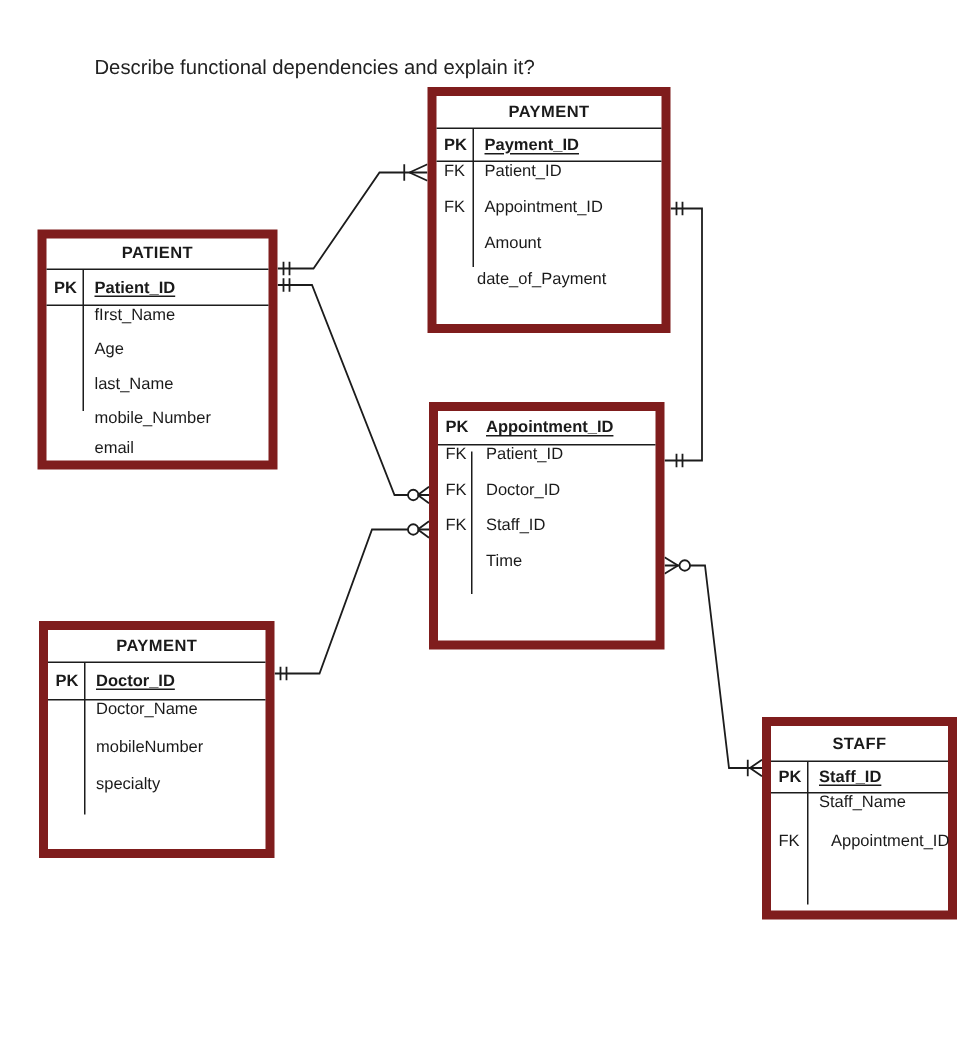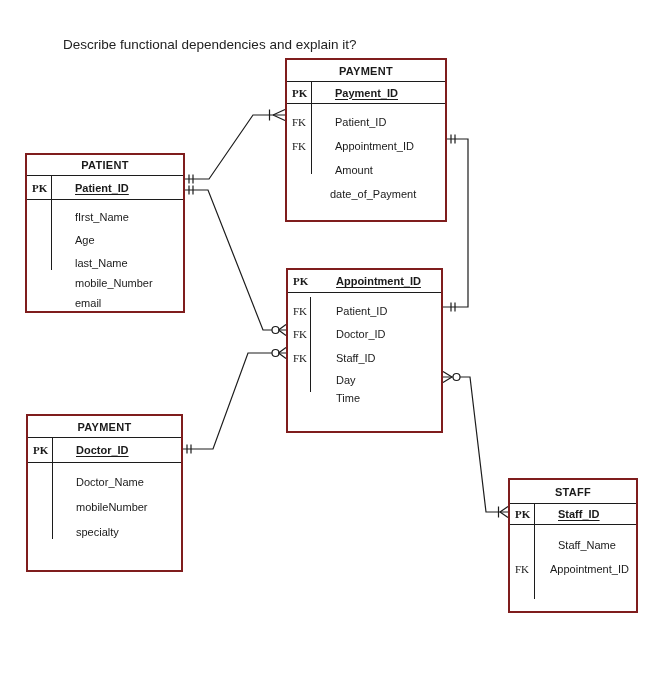--- a/index.html
+++ b/index.html
@@ -16,41 +16,41 @@
     position:absolute; left:63px; top:37px;
     font-size:13.5px; color:#222;
   }
   svg.connectors { position:absolute; left:0; top:0; }
   svg.connectors path, svg.connectors line { stroke:#1c1c1c; stroke-width:1.2; fill:none; }
   svg.connectors circle { stroke:#1c1c1c; stroke-width:1.2; fill:#ffffff; }
 
   .etable {
     position:absolute;
     background:#ffffff;
-    border:2px solid #7f1d1d;
+    border:6px solid #7f1d1d;
     box-sizing:border-box;
   }
   .thead {
     display:flex; align-items:center; justify-content:center;
     border-bottom:1px solid #1c1c1c;
     font-weight:bold; font-size:11px; letter-spacing:.3px;
     box-sizing:border-box;
   }
   .pkrow {
     display:flex; align-items:center;
     border-bottom:1px solid #1c1c1c;
     box-sizing:border-box;
   }
-  .frow { display:flex; align-items:flex-end; box-sizing:border-box; }
+  .frow { display:flex; align-items:flex-start; box-sizing:border-box; }
   .key {
     flex:0 0 24px; width:24px; padding-left:5px;
-    font-size:11px; box-sizing:border-box; white-space:nowrap;font-family:Liberation Serif, serif;
+    font-size:11px; box-sizing:border-box; white-space:nowrap;
   }
   .key.pk { font-weight:bold; }
-  .fname { font-size:11px; padding-left:24px; white-space:nowrap; }
+  .fname { font-size:11px; padding-left:8px; white-space:nowrap; }
   .fname.pkname { font-weight:bold; text-decoration:underline; text-underline-offset:2px; }
   .fname.shift-left { margin-left:-5px; }
   .fname.indent { padding-left:16px; }
   .colsep {
     position:absolute; width:0;
     border-left:1px solid #1c1c1c;
   }
 </style>
 </head>
 <body>
@@ -161,24 +161,20 @@
       <span class="fname">Patient_ID</span>
     </div>
     <div class="frow" style="height:23px">
       <span class="key">FK</span>
       <span class="fname">Doctor_ID</span>
     </div>
     <div class="frow" style="height:24px">
       <span class="key">FK</span>
       <span class="fname">Staff_ID</span>
     </div>
-    <div class="frow" style="height:22px">
-      <span class="key"></span>
-      <span class="fname">Day</span>
-    </div>
     <div class="frow" style="height:18px">
       <span class="key"></span>
       <span class="fname">Time</span>
     </div>
     <div class="colsep" style="left:22px;top:27px;height:95px"></div>
   </div>
 
   <div class="etable" style="left:26px;top:414px;width:157px;height:158px">
     <div class="thead" style="height:22px">PAYMENT</div>
     <div class="pkrow" style="height:25px">

